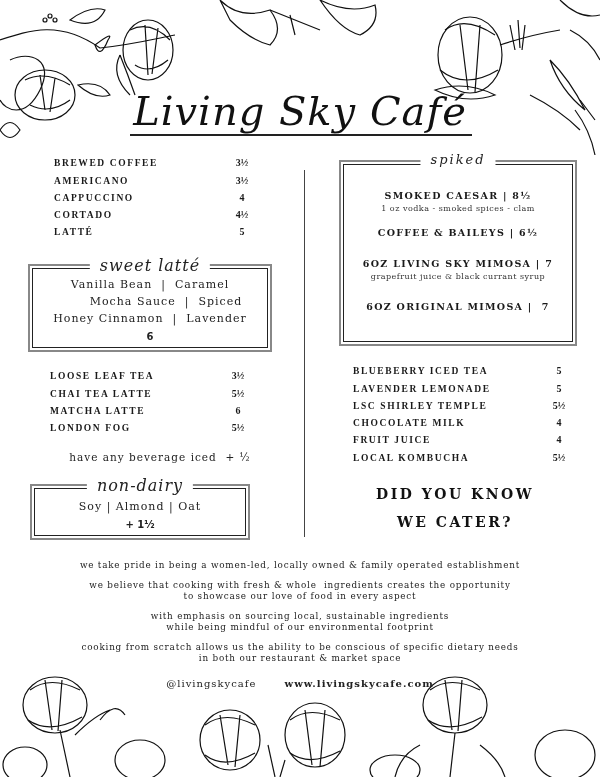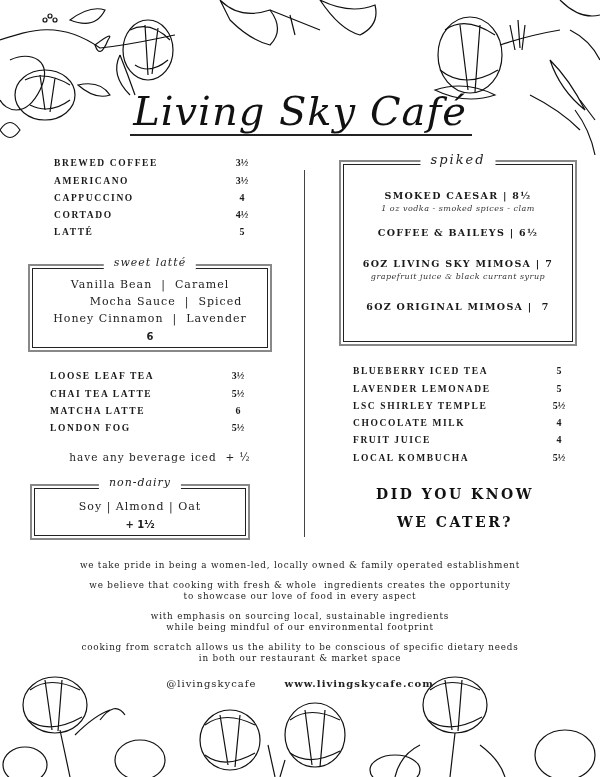--- a/index.html
+++ b/index.html
@@ -21,31 +21,31 @@
   .menu-list { position:absolute; }
   .menu-row { display:flex; justify-content:space-between; align-items:flex-end; height:17.3px;
     font-family:Liberation Serif, serif; font-weight:bold; font-size:9.5px; letter-spacing:1.6px; color:#1a1a1a; }
   .menu-row .price { letter-spacing:0; width:24px; text-align:center; font-size:10px; }
 
   .box { position:absolute; border:2px solid #888; }
   .box-inner { position:absolute; inset:2px; border:1.5px solid #222; }
   .box-label {
     position:absolute; top:-10px; left:50%; transform:translateX(-50%);
     background:#fff; padding:0 10px; font-family:"DejaVu Serif", serif; font-style:italic;
-    font-size:11px; letter-spacing:1px; color:#222; white-space:nowrap;
+    font-size:16px; letter-spacing:1px; color:#222; white-space:nowrap;
   }
   .box-content { position:absolute; left:0; right:0; text-align:center; font-size:11px; letter-spacing:1px; color:#222; }
   .box-line { line-height:17px; }
   .box-price { font-weight:bold; font-family:"DejaVu Sans", sans-serif; font-size:10px; letter-spacing:0; line-height:20px; }
 
   .iced-note { position:absolute; left:40px; width:240px; top:451px; text-align:center; font-size:10.5px; letter-spacing:1px; color:#222; }
 
   .spiked-item { text-align:center; }
   .spiked-title { font-weight:bold; font-size:9.5px; letter-spacing:1.3px; color:#1a1a1a; }
-  .spiked-desc { font-size:8px; letter-spacing:0.5px; color:#333; margin-top:3px;font-style:italic; }
+  .spiked-desc { font-size:8px; letter-spacing:0.5px; color:#333; margin-top:3px; }
 
   .cater { position:absolute; left:350px; width:210px; text-align:center; font-weight:bold; font-size:14px; letter-spacing:2.5px; color:#111; line-height:28px; top:480px; }
 
   .about { position:absolute; left:0; width:600px; text-align:center; font-size:8.8px; letter-spacing:0.8px; color:#222; line-height:11px; }
   .about p { margin-bottom:9px; }
 
   .social { position:absolute; top:678px; left:0; width:600px; text-align:center; font-size:10px; letter-spacing:1px; color:#222; }
   .social span { margin:0 12px; }
   .social .url { font-weight:bold; }
 </style>

